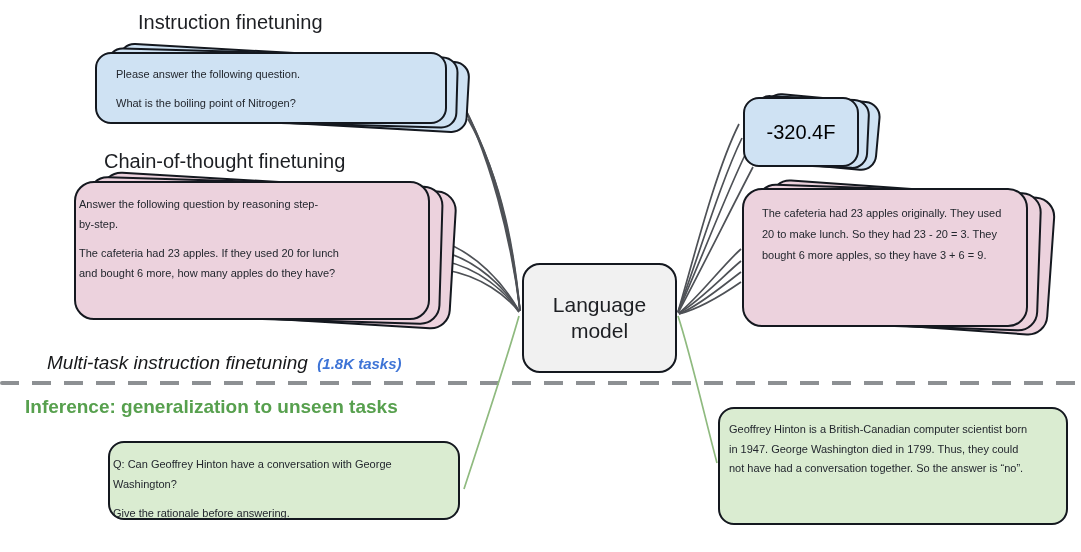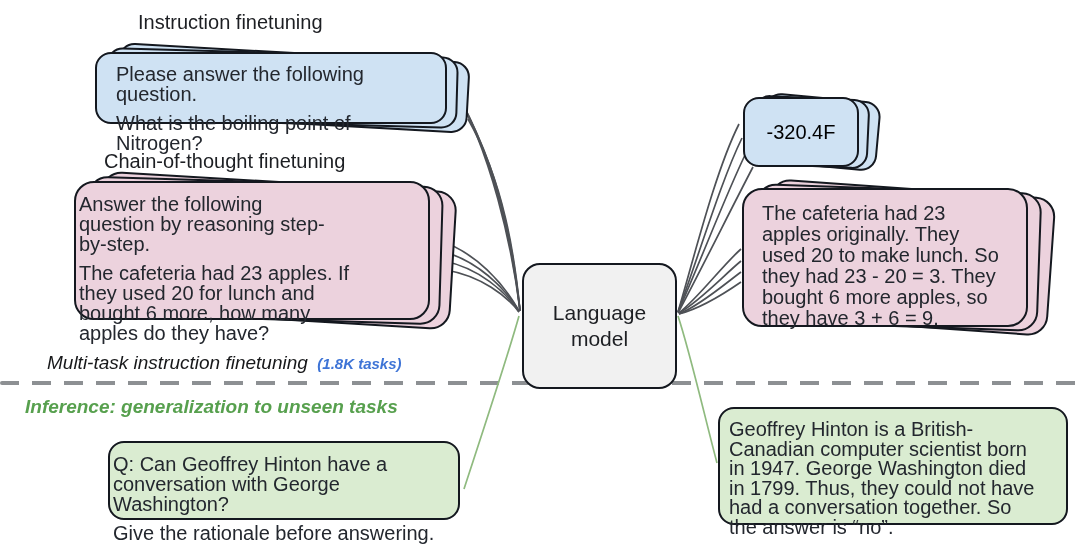--- a/index.html
+++ b/index.html
@@ -17,33 +17,33 @@
     background:repeating-linear-gradient(90deg,var(--dashed-divider,#8d9093) 0 19px,transparent 19px 32px);
     border-radius:2px;
   }
   
   .heading{position:absolute;z-index:3;font-size:20px;color:var(--heading,#1d1f23);white-space:nowrap;text-align:right;}
   .label-multitask{position:absolute;left:47px;top:352px;z-index:3;white-space:nowrap;}
   .label-multitask .mt{font-style:italic;font-weight:500;font-size:19px;color:#17181a;}
   .label-multitask .badge{font-style:italic;font-weight:bold;font-size:15px;color:var(--tasks-blue,#3e74d6);margin-left:5px;}
   .label-inference{
     position:absolute;left:25px;top:396px;z-index:3;white-space:nowrap;
-    font-style:italic;font-weight:bold;font-size:19px;color:var(--inference-green,#57a04e);
+    font-weight:bold;font-size:19px;color:var(--inference-green,#57a04e);
   }
   
   .stack{position:absolute;z-index:2;}
   .stack>div,.solo-card{
     position:absolute;box-sizing:border-box;
     border:2.5px solid var(--card-border,#14181f);
   }
   .stack>div{inset:0;border-radius:inherit;}
   .blue>div{background:var(--blue-fill,#cfe2f3);}
   .pink>div{background:var(--pink-fill,#ecd2dd);}
   .card-text{padding:11px 3px;}
-  .card-text p{margin:0;font-size:20px;line-height:20px;color:var(--text,#23272e);}
+  .card-text p{margin:0;font-size:11px;line-height:20px;color:var(--text,#23272e);}
   .card-text p+p{margin-top:9px;}
 
   .s-instr{left:95px;top:52px;width:352px;height:72px;border-radius:16px;}
   .s-instr .b1{transform:translateX(11px) rotate(1.6deg);}
   .s-instr .b2{transform:translateX(22px) rotate(3.2deg);}
   .s-instr .card-text{padding:10px 19px;}
 
   .s-cot{left:74px;top:181px;width:356px;height:139px;border-radius:20px;}
   .s-cot .b1{transform:translateX(12px) rotate(1.7deg);}
   .s-cot .b2{transform:translateX(24px) rotate(3.4deg);}
@@ -63,21 +63,21 @@
   .s-ans-pink p{line-height:21px;max-width:242px;}
 
   .solo-card{z-index:2;background:var(--green-fill,#daecd1);border-radius:16px;}
   .c-inf-prompt{left:108px;top:441px;width:352px;height:79px;}
   .c-inf-prompt .p1{max-width:282px;}
   .c-inf-answer{left:718px;top:407px;width:350px;height:118px;}
   .c-inf-answer .card-text{padding:11px 9px;}
   .c-inf-answer p{line-height:19.5px;max-width:306px;}
 
   .model-box{
-    position:absolute;z-index:2;left:522px;top:263px;width:155px;height:126px;
+    position:absolute;z-index:2;left:522px;top:263px;width:155px;height:110px;
     box-sizing:border-box;border:2.5px solid var(--card-border,#14181f);border-radius:18px;
     background:var(--model-fill,#f1f1f1);
     display:flex;align-items:center;justify-content:center;text-align:center;
   }
   .model-box p{margin:0;font-size:21px;line-height:26px;color:#1d1f23;width:110px;}
 </style>
 </head>
 <body>
 
 <div class="canvas">

